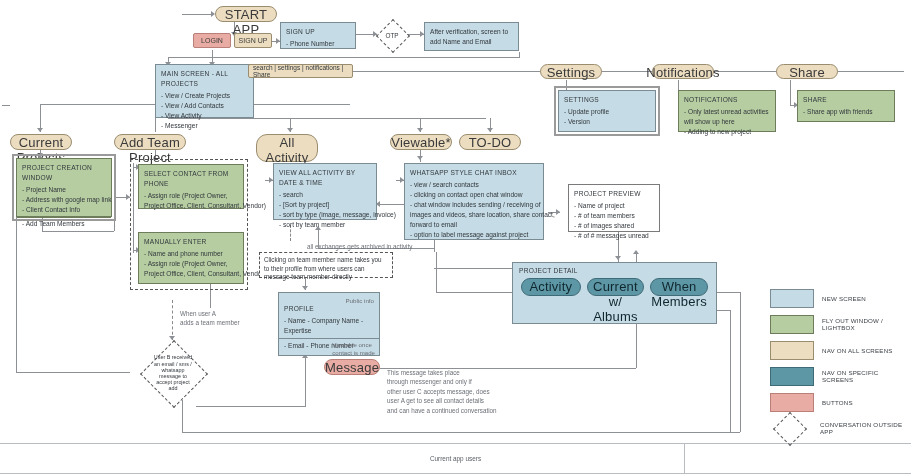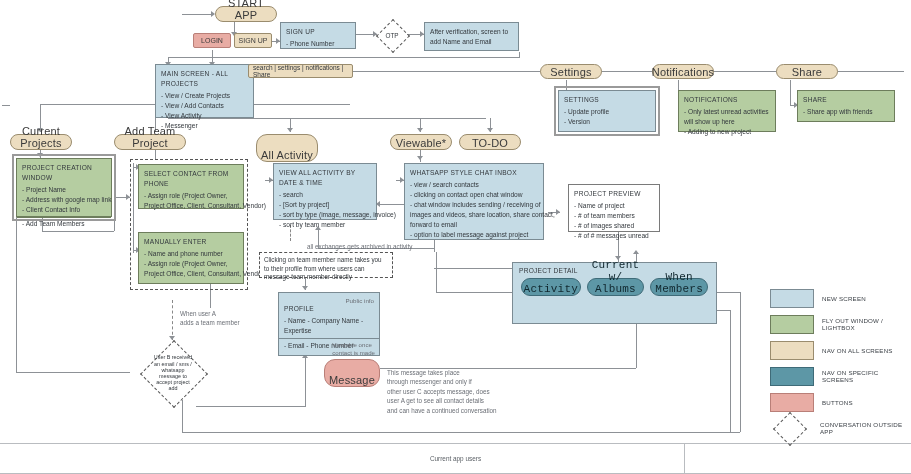--- a/index.html
+++ b/index.html
@@ -7,26 +7,26 @@
   #canvas{position:relative;width:911px;height:474px;overflow:hidden;background:#fff;}
 
   .node{position:absolute;box-sizing:border-box;}
 
   
   .c-new{background:#c5dbe5;border:1px solid #7b8b93;}
   .c-new-double{background:#c5dbe5;border:1px solid #7b8b93;outline:2px solid #9a9a9a;outline-offset:2px;}
   .c-flyout{background:#b5cda1;border:1px solid #6d7d5c;}
   .c-flyout-double{background:#b5cda1;border:1px solid #6d7d5c;outline:2px solid #9a9a9a;outline-offset:2px;}
   .c-nav{background:#ecddc0;border:1px solid #9a8c6e;}
-  .c-navspec{background:#5d97a6;border:1px solid #3f6b78;color:#1c3138;font-family:Liberation Mono, monospace;}
+  .c-navspec{background:#5d97a6;border:1px solid #3f6b78;color:#1c3138;}
   .c-btn{background:#e8aca4;border:1px solid #b97f78;}
   .c-plain{background:#ffffff;border:1px solid #7a7a7a;}
 
-  .pill{border-radius:11px;display:flex;align-items:flex-end;justify-content:center;
-        font-size:11px;color:#3a3a3a;letter-spacing:.2px;text-align:center;}
+  .pill{border-radius:11px;display:flex;align-items:flex-start;justify-content:center;
+        font-size:13px;color:#3a3a3a;letter-spacing:.2px;text-align:center;}
   .pill.c-navspec{color:#10272e;}
 
   .boxtxt{padding:4px 5px;font-size:6.6px;line-height:1.52;color:#33383d;}
   .boxtxt .hd{letter-spacing:.25px;margin-bottom:2px;display:block;}
   .boxtxt .li{display:block;white-space:nowrap;}
 
   .dashed{position:absolute;border:1px dashed #555;box-sizing:border-box;}
   .dashed-note{position:absolute;border:1px dashed #555;box-sizing:border-box;background:#fff;
                font-size:6.3px;line-height:1.35;color:#33383d;padding:3px 4px;}
 
@@ -376,21 +376,21 @@
     <div style="border-top:1px solid #7b8b93;position:relative;padding:2px 5px;">
       <div style="font-size:6.6px;line-height:1.52;color:#33383d;">
         <span class="li">- Email</span>
         <span class="li">- Phone number</span>
       </div>
       <div style="position:absolute;right:4px;top:2px;font-size:6.1px;line-height:1.3;color:#6b6f76;white-space:pre-line;text-align:left;">Viewable once
 contact is made</div>
     </div>
   </div>
 
-  <div class="node pill c-btn" style="left:324px;top:359px;width:56px;height:28px;">
+  <div class="node pill c-btn" style="left:324px;top:359px;width:56px;height:16px;">
     <span>Message</span>
   </div>
 
   <div class="node" style="left:128px;top:340px;width:90px;height:66px;">
     <div style="position:absolute;left:22px;top:10px;width:46px;height:46px;border:1px dashed #555;transform:rotate(45deg);"></div>
     <div style="position:absolute;inset:0;display:flex;align-items:center;justify-content:center;
                 font-size:5.4px;line-height:1.15;color:#33383d;text-align:center;white-space:pre-line;">User B received
 an email / sms /
 whatsapp
 message to

